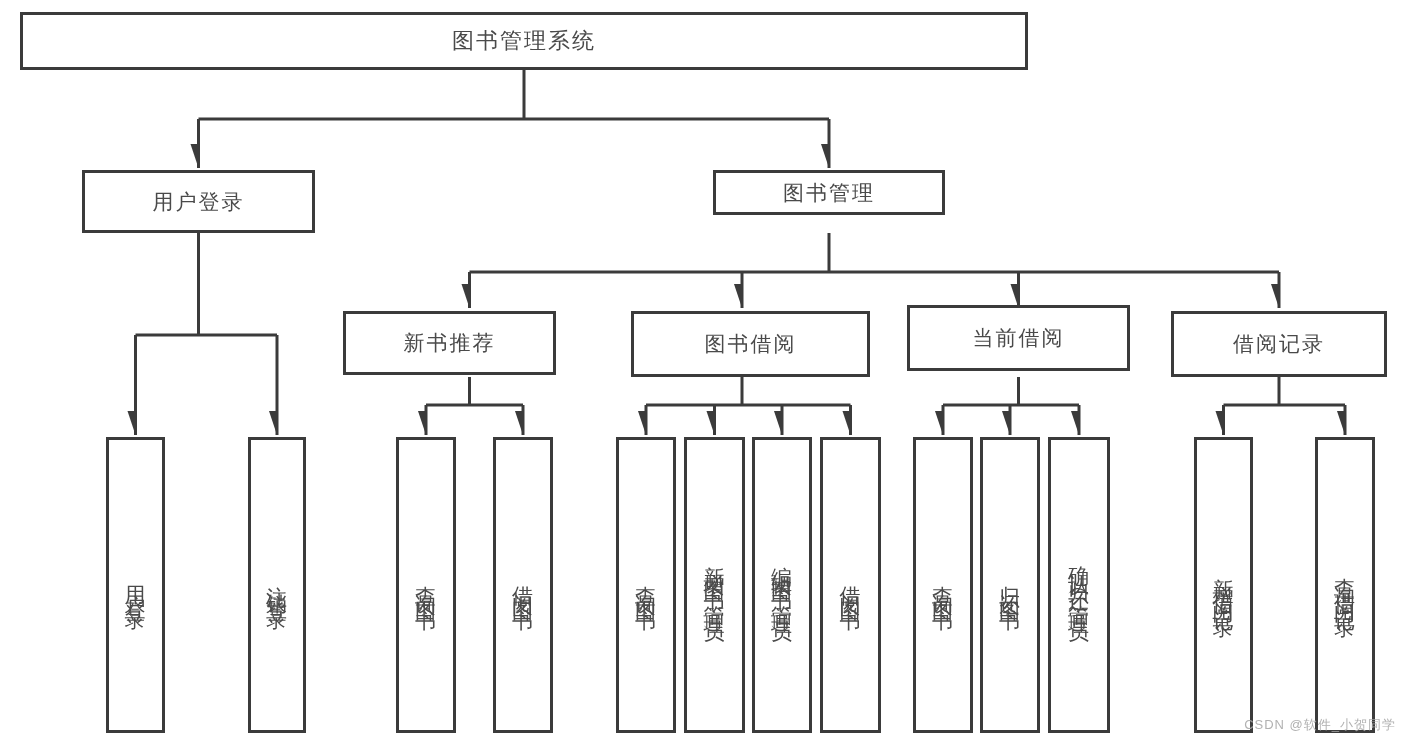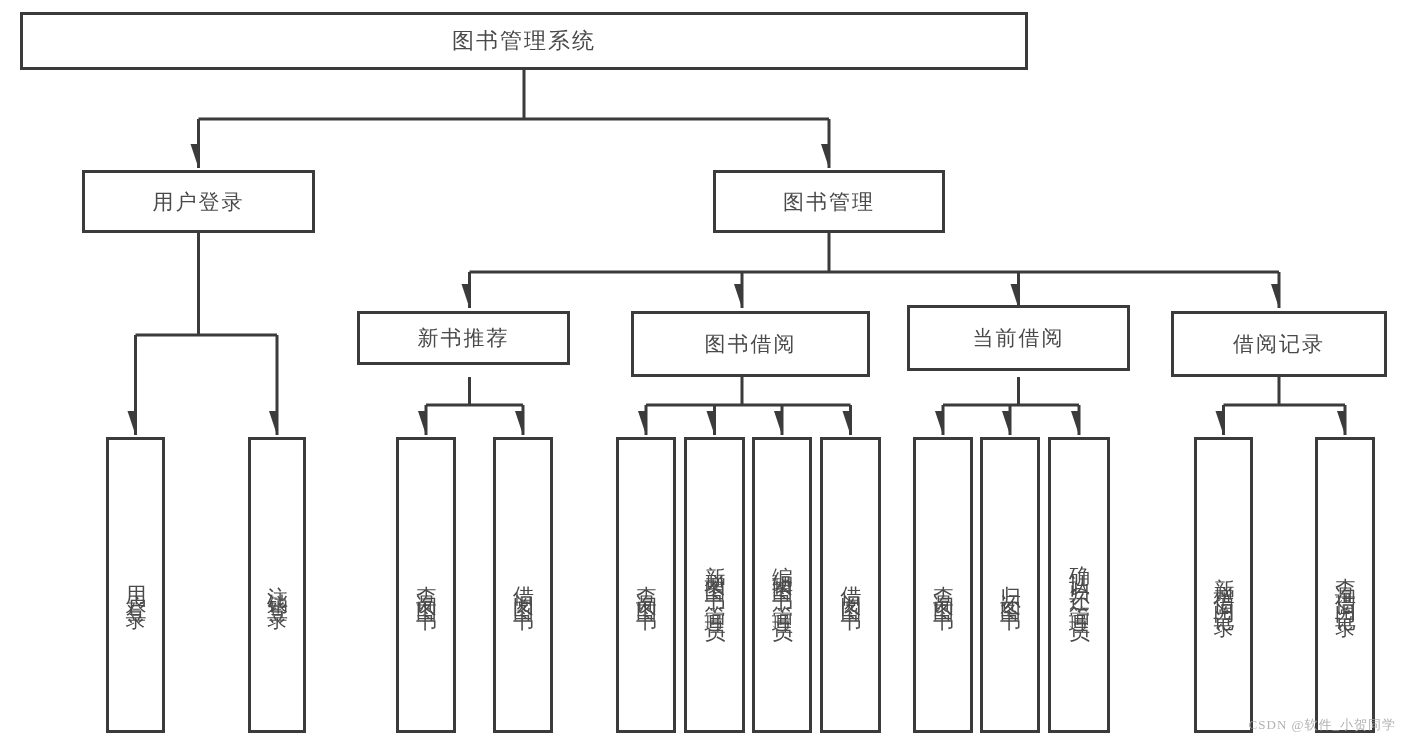--- a/index.html
+++ b/index.html
@@ -4,21 +4,21 @@
 <style>
   :root{
     --line:#3b3b3b;
     --text:#4a4a4a;
     --wm:#a9a9a9;
     --bg:#ffffff;
   }
   *{margin:0;padding:0;box-sizing:border-box;}
   html,body{width:1405px;height:747px;background:var(--bg);overflow:hidden;}
   body{font-family:"Liberation Sans","DejaVu Sans",sans-serif;}
-  #stage{position:relative;width:1405px;height:747px;background:var(--bg);font-family:Liberation Serif, serif;}
+  #stage{position:relative;width:1405px;height:747px;background:var(--bg);}
   #wires{position:absolute;left:0;top:0;width:1405px;height:747px;}
   .box{
     position:absolute;
     border:3px solid var(--line);
     background:#fff;
     display:flex;
     align-items:center;
     justify-content:center;
     color:var(--text);
     z-index:2;
@@ -98,25 +98,25 @@
     </g>
   </svg>
 
   <div class="box root" style="left:20px;top:12px;width:1008px;height:58px">
     <span class="hlabel">图书管理系统</span>
   </div>
 
   <div class="box" style="left:82px;top:170px;width:233px;height:63px">
     <span class="hlabel">用户登录</span>
   </div>
-  <div class="box" style="left:713px;top:170px;width:232px;height:63px">
+  <div class="box" style="left:713px;top:170px;width:232px;height:45px">
     <span class="hlabel">图书管理</span>
   </div>
 
-  <div class="box" style="left:357px;top:311px;width:213px;height:54px">
+  <div class="box" style="left:343px;top:311px;width:213px;height:64px">
     <span class="hlabel">新书推荐</span>
   </div>
   <div class="box" style="left:631px;top:311px;width:239px;height:66px">
     <span class="hlabel">图书借阅</span>
   </div>
   <div class="box" style="left:907px;top:305px;width:223px;height:66px">
     <span class="hlabel">当前借阅</span>
   </div>
   <div class="box" style="left:1171px;top:311px;width:216px;height:66px">
     <span class="hlabel">借阅记录</span>

